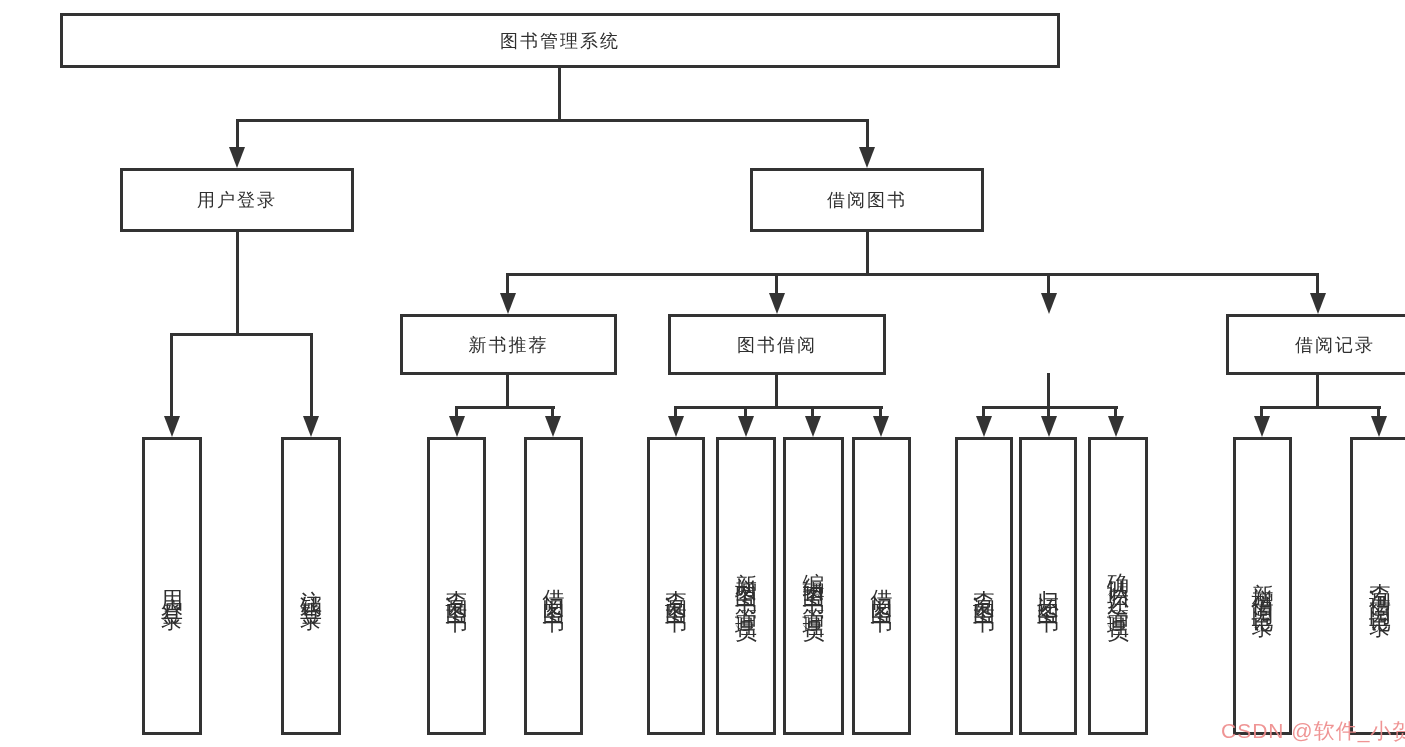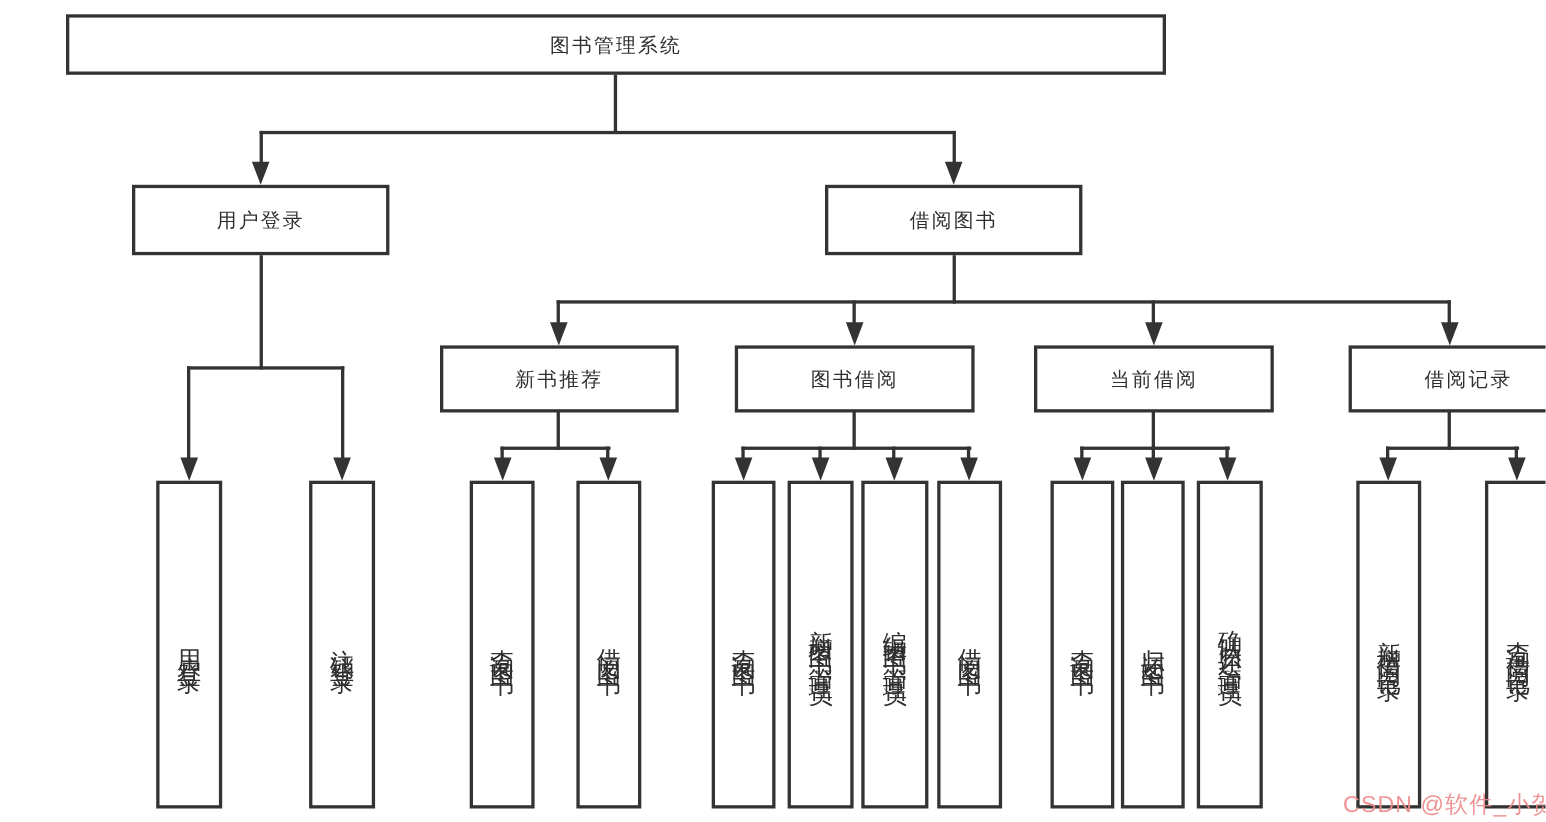--- a/index.html
+++ b/index.html
@@ -93,23 +93,20 @@
   <div class="arrow" style="left:731px;top:293px"></div>
   <div class="arrow" style="left:1003px;top:293px"></div>
   <div class="arrow" style="left:1272px;top:293px"></div>
 
   <div class="box hbox" style="left:362px;top:314px;width:217px;height:61px">
     <span class="lbl">新书推荐</span>
   </div>
   <div class="box hbox" style="left:630px;top:314px;width:218px;height:61px">
     <span class="lbl">图书借阅</span>
   </div>
-  <div class="box hbox" style="left:902px;top:314px;width:218px;height:61px">
-    <span class="lbl">当前借阅</span>
-  </div>
   <div class="box hbox" style="left:1188px;top:314px;width:218px;height:61px">
     <span class="lbl">借阅记录</span>
   </div>
 
   <div class="vline" style="left:468px;top:373px;height:36px"></div>
   <div class="hline" style="left:417px;top:406px;width:100px"></div>
   <div class="vline" style="left:417px;top:406px;height:12px"></div>
   <div class="vline" style="left:513px;top:406px;height:12px"></div>
   <div class="arrow" style="left:411px;top:416px"></div>
   <div class="arrow" style="left:507px;top:416px"></div>

